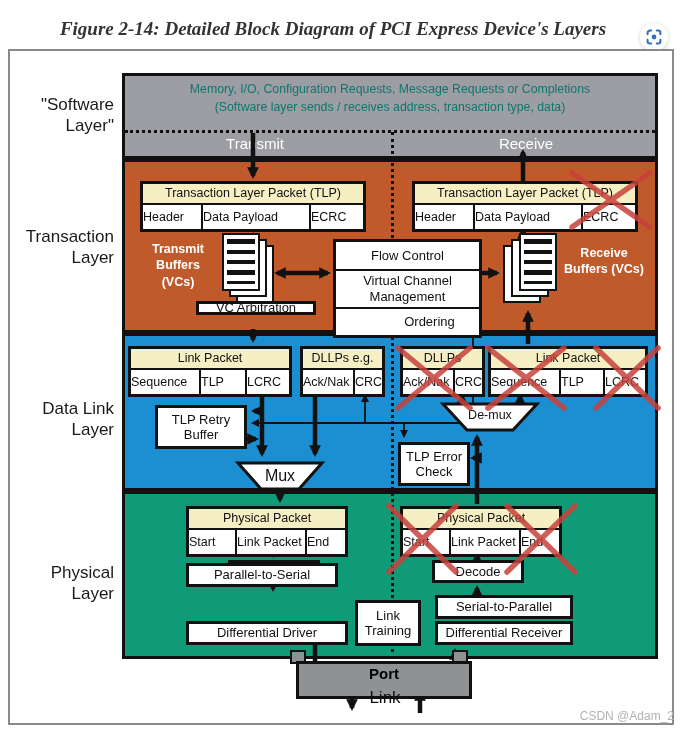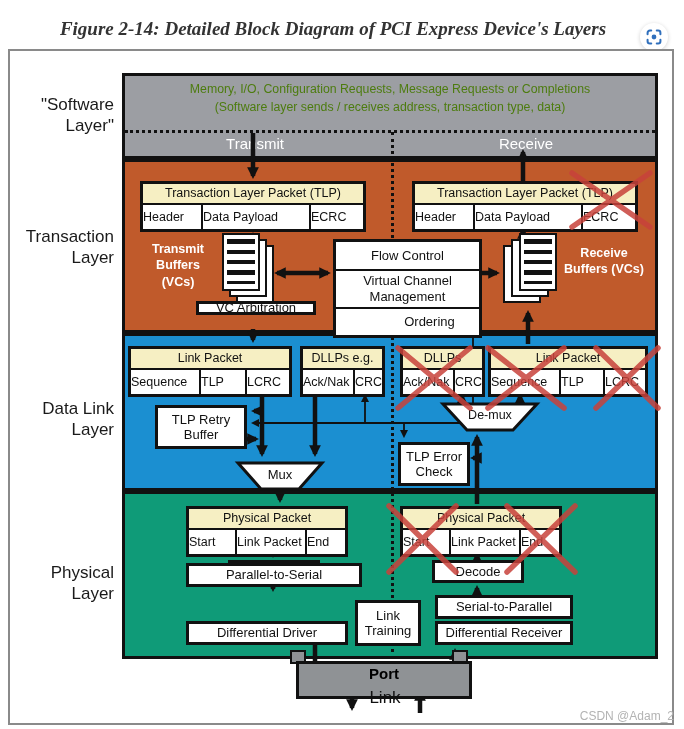--- a/index.html
+++ b/index.html
@@ -19,21 +19,21 @@
   .b-soft{top:62px;height:86px;background:var(--software-band);}
   .b-tx{top:148px;height:174px;background:var(--transaction-band);}
   .b-dl{top:322px;height:158px;background:var(--data-link-band);}
   .b-ph{top:480px;height:168px;background:var(--physical-band);}
   .dot-h{position:absolute;left:125px;top:119px;width:530px;border-top:3px dotted #111;z-index:1;}
   .dot-v{position:absolute;left:391px;top:121px;height:527px;border-left:3px dotted #111;z-index:1;}
   
   .sidelabel{position:absolute;left:14px;width:100px;text-align:right;font-size:17px;
              line-height:1.22;color:#1a1a1a;z-index:2;}
   
-  .soft-txt{position:absolute;left:130px;width:520px;text-align:center;color:#4d7c0f;
+  .soft-txt{position:absolute;left:130px;width:520px;text-align:center;color:#0f766e;
             font-size:12.3px;z-index:2;}
   .dir-lbl{position:absolute;top:124px;color:#fff;font-size:15px;text-align:center;z-index:2;}
   
   .ptable{position:absolute;border:3px solid #111;background:#fff;box-sizing:border-box;z-index:3;}
   .phd{background:var(--packet-header);text-align:center;height:19px;line-height:19px;
        border-bottom:2.5px solid #111;font-size:12.5px;}
   .prow{display:flex;height:24px;}
   .pcell{line-height:24px;text-align:left;font-size:12.5px;box-sizing:border-box;background:#fff;}
   .pcell + .pcell{border-left:2.5px solid #111;}
   .grow{flex:1;}
@@ -228,21 +228,21 @@
     <div class="phd">Link Packet</div>
     <div class="prow">
       <div class="pcell" style="width:68px;">Sequence</div>
       <div class="pcell grow">TLP</div>
       <div class="pcell" style="width:42px;">LCRC</div>
     </div>
   </div>
 
   <div class="wbox" style="left:155px;top:394px;width:92px;height:44px;">TLP Retry Buffer</div>
   <div class="wbox" style="left:398px;top:431px;width:72px;height:44px;">TLP Error Check</div>
-  <div class="shape-lbl" style="left:258px;top:456px;width:44px;font-size:13px;">Mux</div>
+  <div class="shape-lbl" style="left:258px;top:456px;width:44px;font-size:16px;">Mux</div>
   <div class="shape-lbl" style="left:452px;top:397px;width:76px;font-size:12.5px;">De-mux</div>
 
   <div class="ptable" style="left:186px;top:495px;width:162px;">
     <div class="phd">Physical Packet</div>
     <div class="prow">
       <div class="pcell" style="width:46px;">Start</div>
       <div class="pcell grow">Link Packet</div>
       <div class="pcell" style="width:40px;">End</div>
     </div>
   </div>
@@ -250,21 +250,21 @@
     <div class="phd">Physical Packet</div>
     <div class="prow">
       <div class="pcell" style="width:46px;">Start</div>
       <div class="pcell grow">Link Packet</div>
       <div class="pcell" style="width:40px;">End</div>
     </div>
   </div>
 
   <div class="wbox" style="left:228px;top:549px;width:92px;height:23px;">Encode</div>
   <div class="wbox" style="left:432px;top:549px;width:92px;height:23px;">Decode</div>
-  <div class="wbox" style="left:186px;top:552px;width:176px;height:24px;">Parallel-to-Serial</div>
+  <div class="wbox" style="left:186px;top:552px;width:152px;height:24px;">Parallel-to-Serial</div>
   <div class="wbox" style="left:186px;top:610px;width:162px;height:24px;">Differential Driver</div>
   <div class="wbox" style="left:355px;top:589px;width:66px;height:46px;">Link Training</div>
   <div class="wbox" style="left:435px;top:584px;width:138px;height:24px;">Serial-to-Parallel</div>
   <div class="wbox" style="left:435px;top:610px;width:138px;height:24px;">Differential Receiver</div>
 
   <div class="port-tab" style="left:290px;top:639px;"></div>
   <div class="port-tab" style="left:452px;top:639px;"></div>
   <div class="port-bar">Port</div>
   <div class="link-lbl">Link</div>
 

